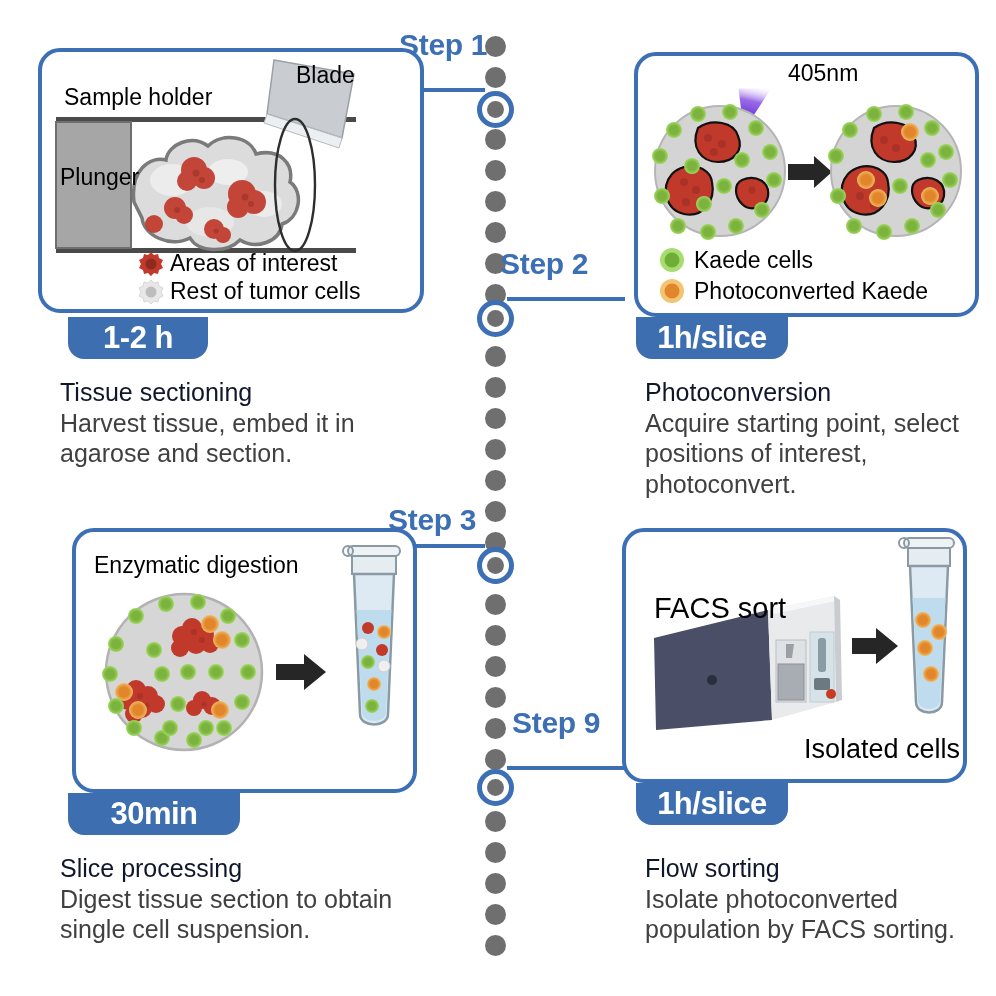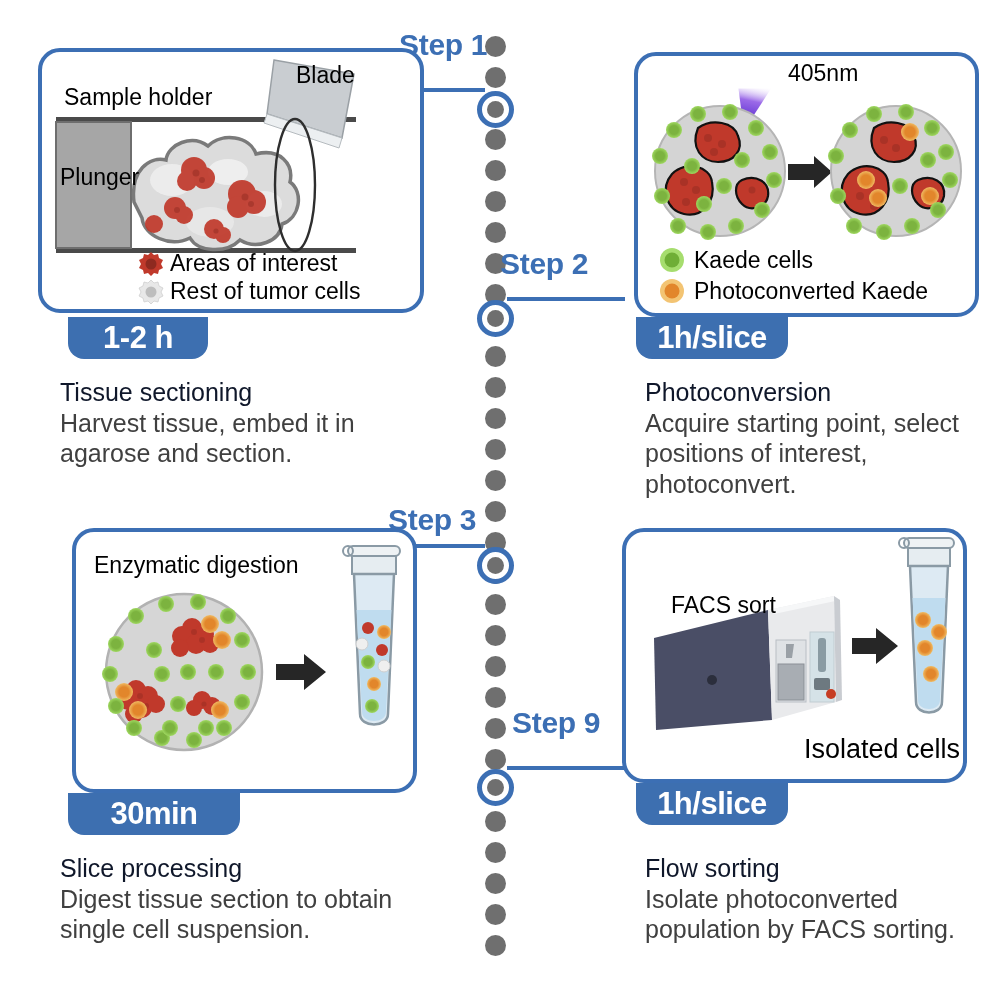--- a/index.html
+++ b/index.html
@@ -401,21 +401,21 @@
         <rect x="282" y="16" width="42" height="18" fill="#e6edf1" stroke="#8a9aa5" stroke-width="2"></rect>
         <path d="M284 34 L322 34 L316 170 C316 184 290 184 290 170 Z" fill="#ddeaf3" stroke="#8a9aa5" stroke-width="2.5"></path>
         <path d="M286.5 66 L319.5 66 L314 168 C314 180 292 180 292 168 Z" fill="#bfdcef"></path>
         <circle cx="297" cy="88" r="8" fill="url(#orgG4)"></circle>
         <circle cx="313" cy="100" r="8" fill="url(#orgG4)"></circle>
         <circle cx="299" cy="116" r="8" fill="url(#orgG4)"></circle>
         <circle cx="305" cy="142" r="8" fill="url(#orgG4)"></circle>
       </g>
     </svg>
 
-    <div class="ilabel" style="left:45px;top:60px;font-size:23px;">FACS sort</div>
+    <div class="ilabel" style="left:28px;top:60px;font-size:29px;">FACS sort</div>
     <div class="ilabel" style="left:178px;top:202px;font-size:27px;">Isolated cells</div>
   </div>
   <div class="badge" style="left:636px;top:783px;width:152px;height:42px;">1h/slice</div>
 
   <div class="caption" style="left:60px;top:377px;">
     <div class="cap-title">Tissue sectioning</div>
     <div class="cap-body">Harvest tissue, embed it in agarose and section.</div>
   </div>
 
   <div class="caption" style="left:645px;top:377px;">

